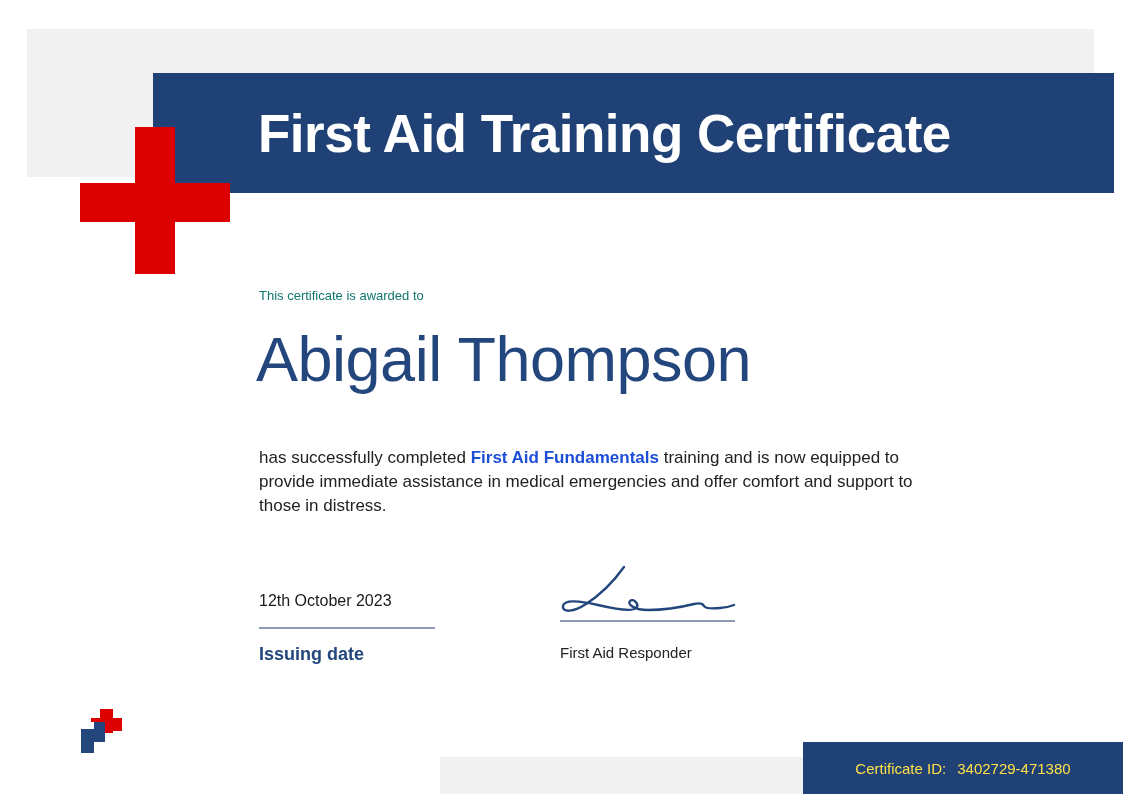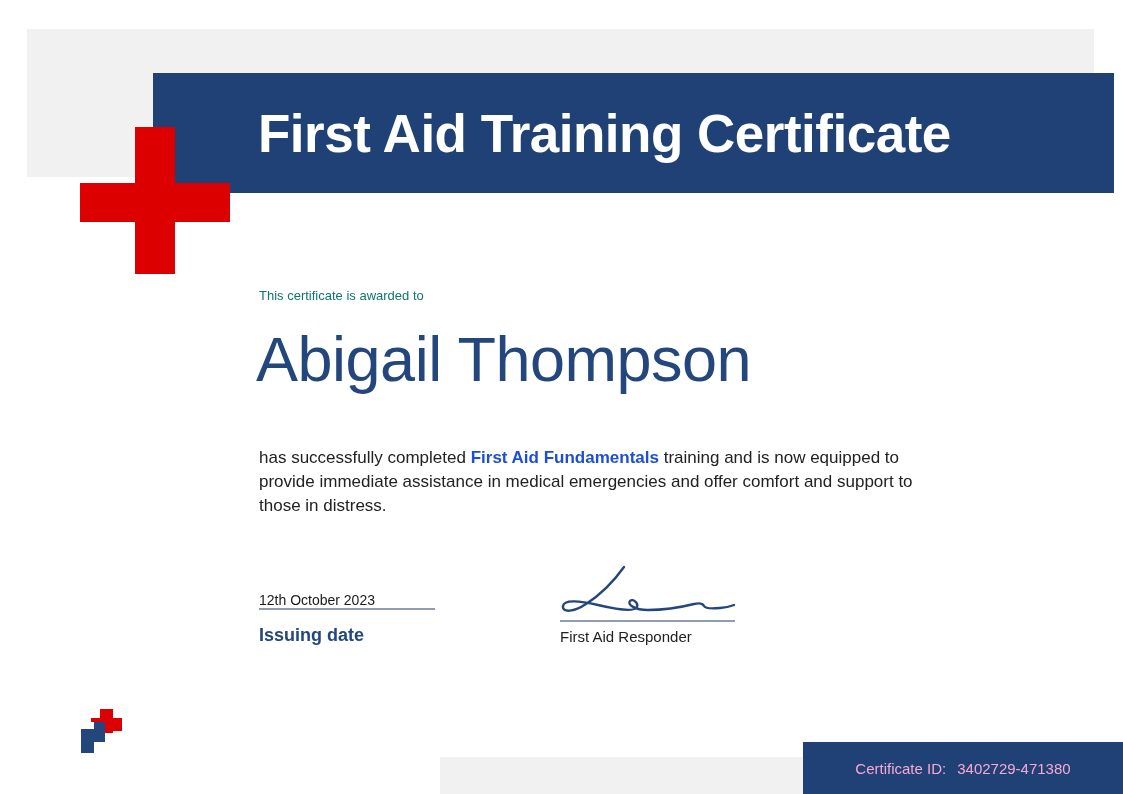--- a/index.html
+++ b/index.html
@@ -113,39 +113,39 @@
 
   
   .sig-block {
     position: absolute;
   }
   .sig-block.date-block  { left: 259px; top: 592px; width: 176px; }
   .sig-block.sig-lily    { left: 560px; top: 570px; width: 175px; }
   .sig-block.sig-ethan   { left: 850px; top: 570px; width: 148px; }
 
   .date-value {
-    font-size: 14px;
+    font-size: 16px;
     color: #1a1a1a;
     white-space: nowrap;
-    padding-bottom: 0;
+    padding-bottom: 17px;
   }
   .rule {
     height: 2px;
     background: #8e9bb0;
     width: 100%;
   }
   .sig-name {
     margin-top: 15px;
     font-size: 18px;
     font-weight: bold;
     color: #23477d;
     white-space: nowrap;
   }
   .sig-role {
-    margin-top: 6px;
+    margin-top: 22px;
     font-size: 15px;
     color: #222222;
     white-space: nowrap;
   }
   .scribble-wrap {
     position: relative;
     height: 50px;
   }
   .scribble-wrap svg {
     position: absolute;
@@ -188,21 +188,21 @@
   .id-bar {
     position: absolute;
     left: 803px;
     top: 742px;
     width: 320px;
     height: 52px;
     background: #1f4175;
     display: flex;
     align-items: center;
     justify-content: center;
-    color: #f9a8d4;
+    color: #fde047;
     font-size: 15px;
   }
   .id-bar .id-label { margin-right: 11px; }
 </style>
 </head>
 <body>
 
 <div id="certificate">
 
   <div class="panel-gray-top"></div>

